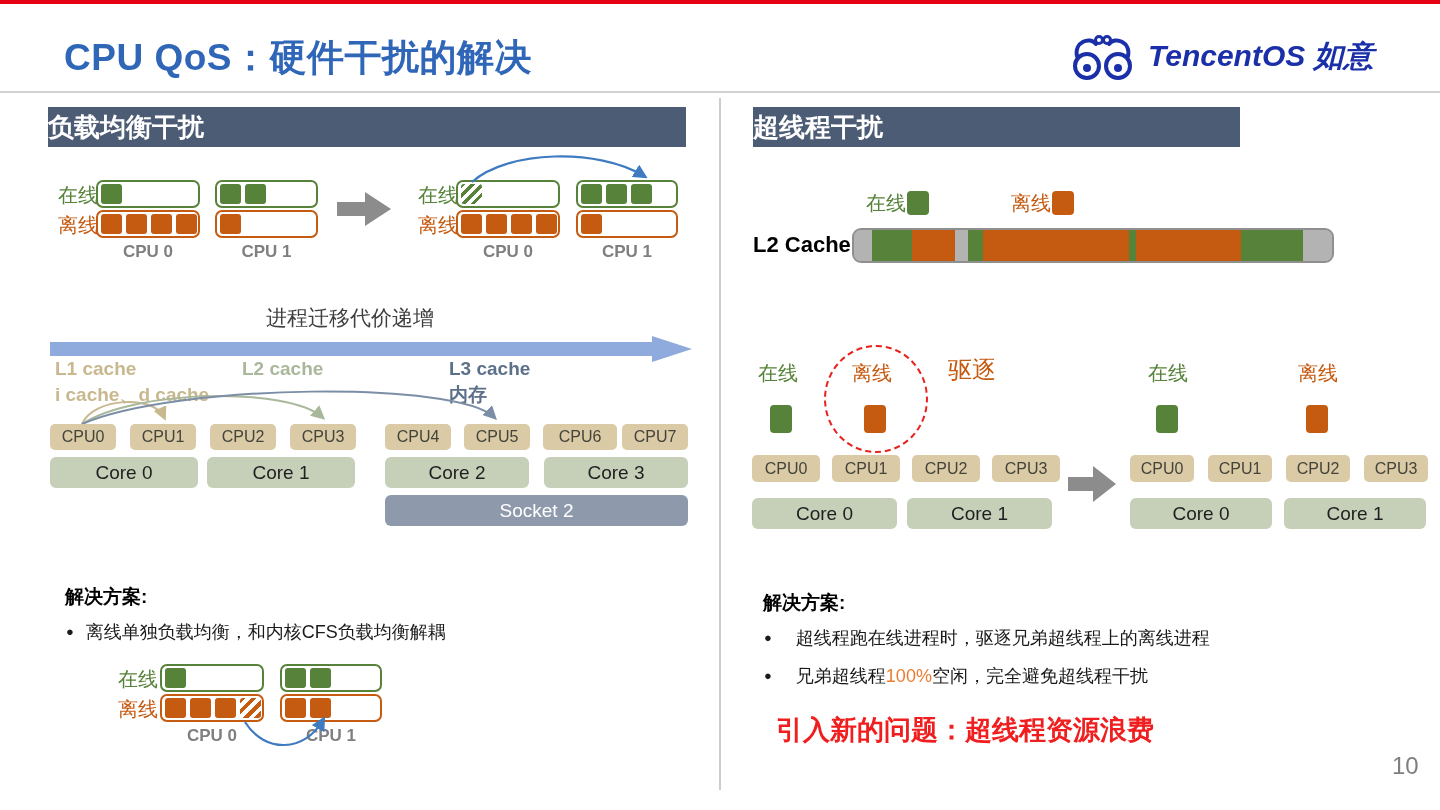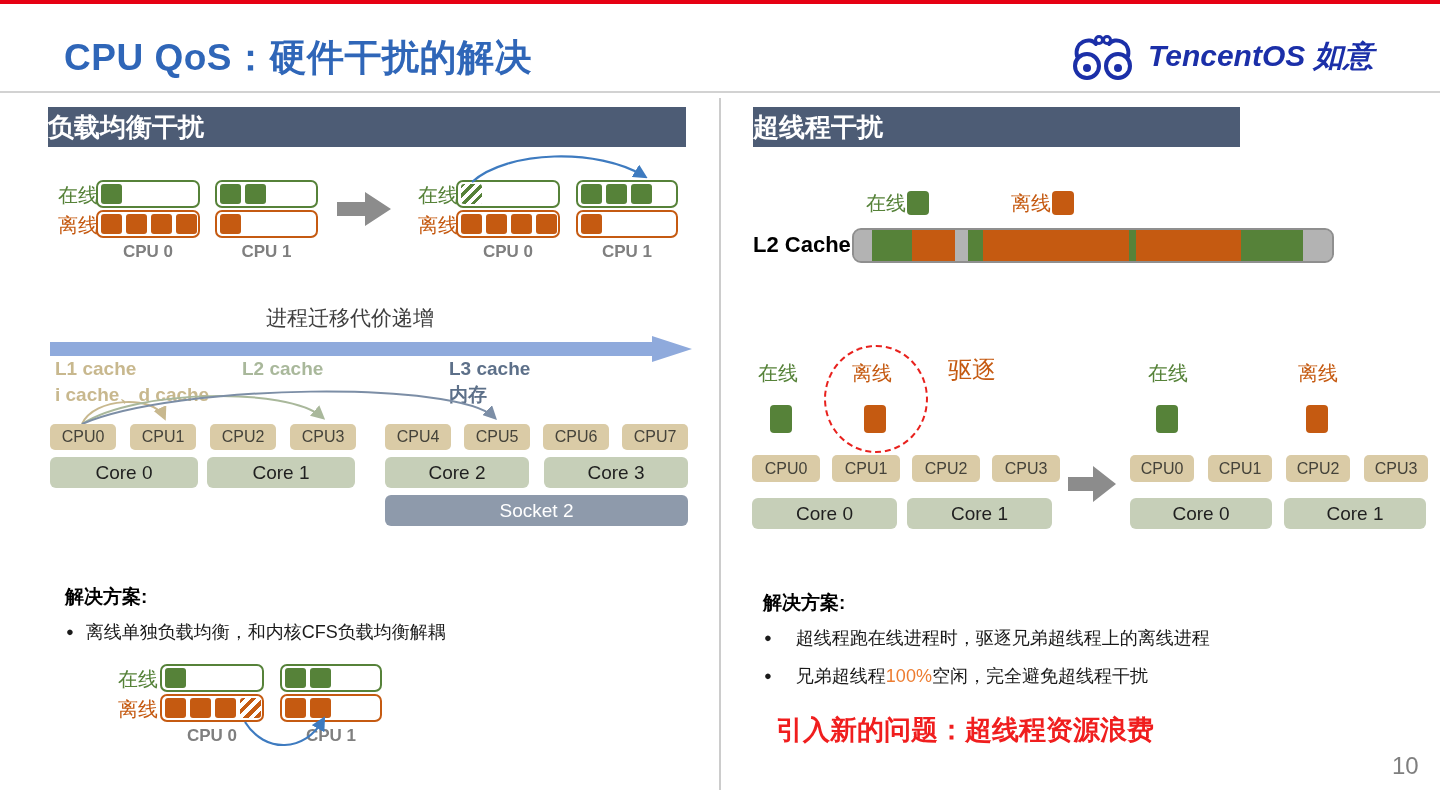--- a/index.html
+++ b/index.html
@@ -170,21 +170,21 @@
     <path d="M 34,42 C 88,7 240,5 274,35" fill="none" stroke="#a9b89b" stroke-width="2" marker-end="url(#ah-sage)"></path>
     <path d="M 34,42 C 130,1 410,-1 446,35" fill="none" stroke="#7c8ea6" stroke-width="2" marker-end="url(#ah-slate)"></path>
   </svg>
 
   <div class="chip cpu-chip" style="left:50px;top:424px;width:66px;">CPU0</div>
   <div class="chip cpu-chip" style="left:130px;top:424px;width:66px;">CPU1</div>
   <div class="chip cpu-chip" style="left:210px;top:424px;width:66px;">CPU2</div>
   <div class="chip cpu-chip" style="left:290px;top:424px;width:66px;">CPU3</div>
   <div class="chip cpu-chip" style="left:385px;top:424px;width:66px;">CPU4</div>
   <div class="chip cpu-chip" style="left:464px;top:424px;width:66px;">CPU5</div>
-  <div class="chip cpu-chip" style="left:543px;top:424px;width:66px;">CPU6</div>
+  <div class="chip cpu-chip" style="left:543px;top:424px;width:74px;">CPU6</div>
   <div class="chip cpu-chip" style="left:622px;top:424px;width:66px;">CPU7</div>
   <div class="chip core-chip" style="left:50px;top:457px;width:148px;">Core 0</div>
   <div class="chip core-chip" style="left:207px;top:457px;width:148px;">Core 1</div>
   <div class="chip core-chip" style="left:385px;top:457px;width:144px;">Core 2</div>
   <div class="chip core-chip" style="left:544px;top:457px;width:144px;">Core 3</div>
   <div class="chip socket-chip" style="left:385px;top:495px;width:303px;">Socket 2</div>
 
   <div class="sol-title" style="left:65px;top:584px;">解决方案:</div>
   <div class="sol-bullet" style="left:66px;top:620px;">
     <span class="dot">●</span><span>离线单独负载均衡，和内核CFS负载均衡解耦</span>

